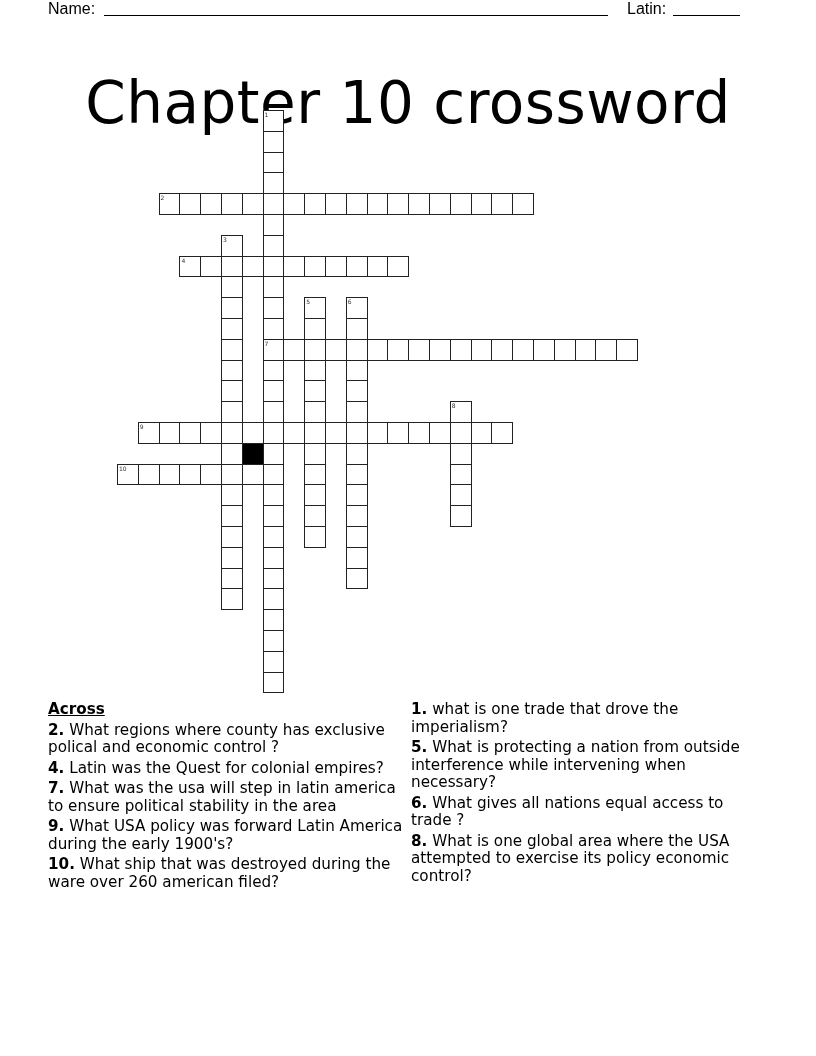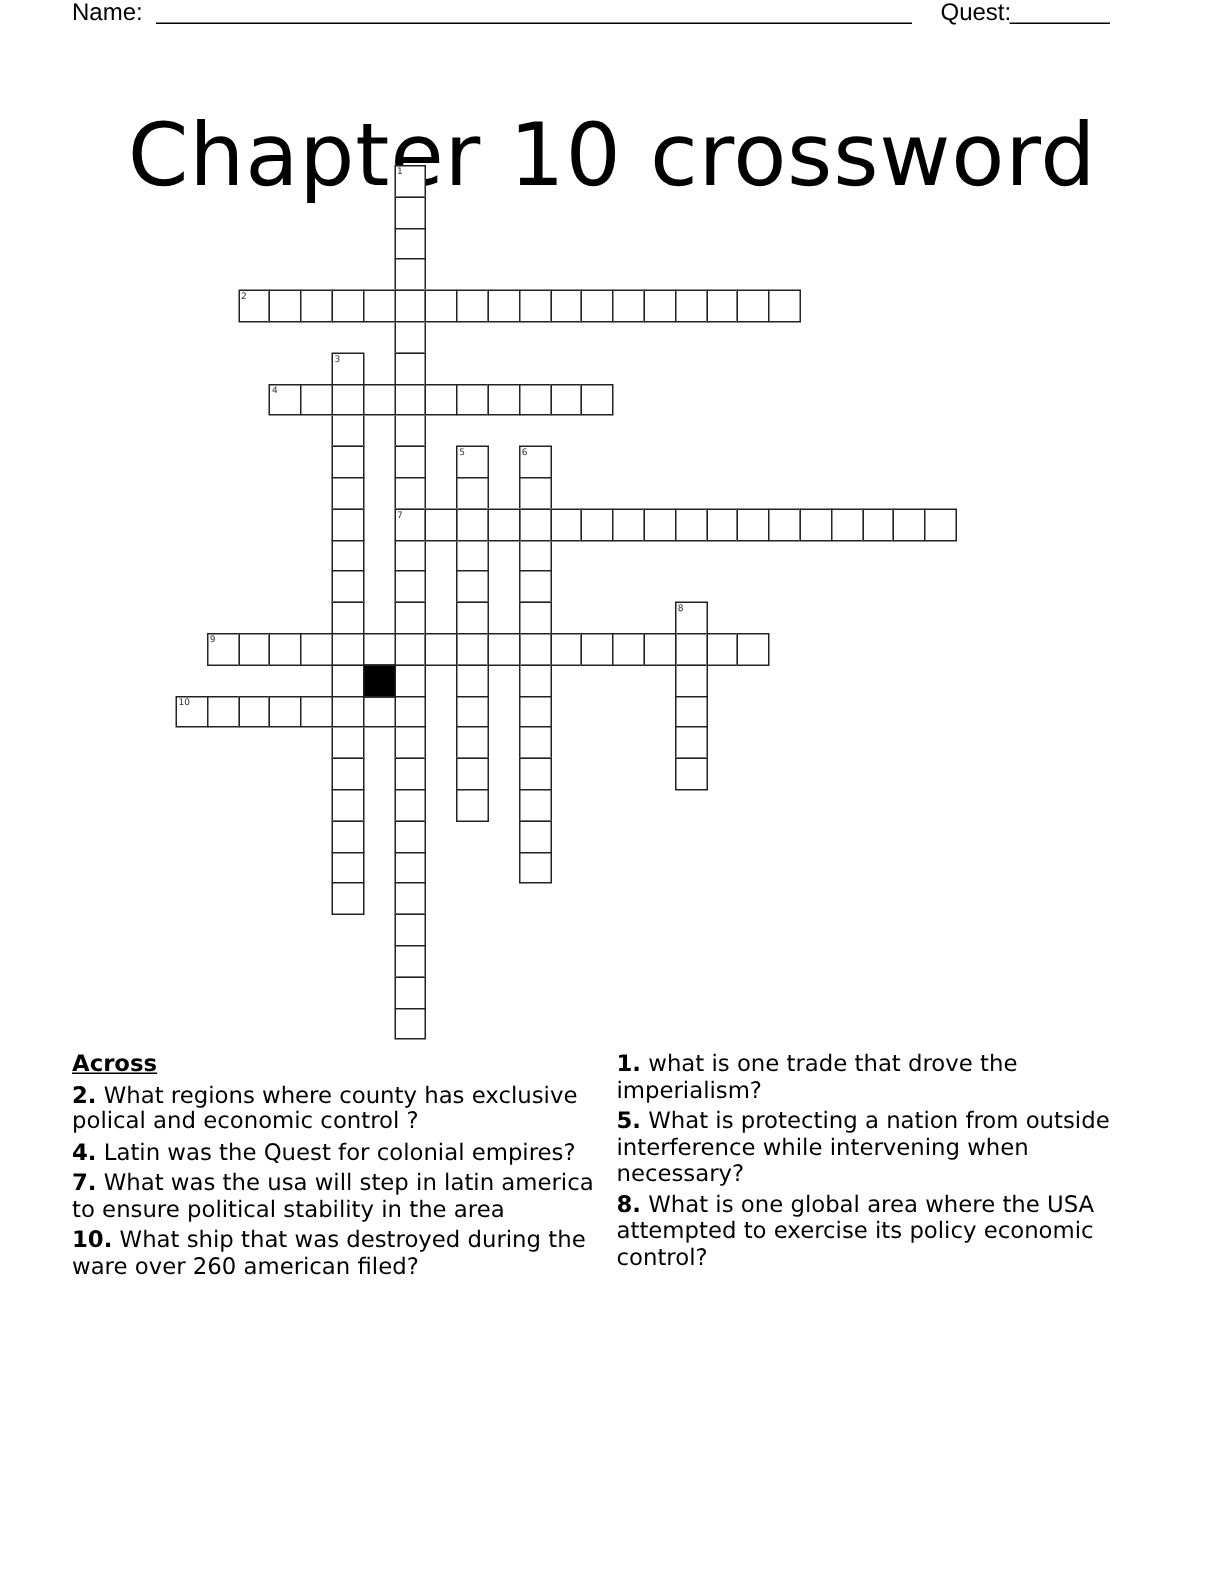--- a/index.html
+++ b/index.html
@@ -36,21 +36,21 @@
     .clues .heading { font-weight: bold; text-decoration: underline; margin-bottom: 3px; }
     .clue { margin-bottom: 3px; }
     .clue .cnum { font-weight: bold; }
   </style>
 </head>
 <body>
 
 <div class="header-line">
   <span class="name-label">Name:</span>
   <span class="name-line"></span>
-  <span class="date-label">Quest:</span>
+  <span class="date-label">Latin:</span>
   <span class="date-line"></span>
 </div>
 
 <h1 class="title">Chapter 10 crossword</h1>
 
 <div class="grid" id="grid">
     <div class="cell" style="left: 262.6px; top: 110px;">
       <span class="num">1</span>
     </div>
     <div class="cell" style="left: 262.6px; top: 130.8px;"></div>
@@ -209,20 +209,22 @@
     <div class="cell" style="left: 200.2px; top: 463.6px;"></div>
     <div class="cell" style="left: 241.8px; top: 463.6px;"></div>
     <div class="cell black" style="left: 241.8px; top: 442.8px;"></div>
   </div>
 
 <div class="clues across">
   <div class="heading">Across</div>
   <div class="clue"><span class="cnum">2.</span> <span>What regions where county has exclusive polical and economic control ?</span></div>
   <div class="clue"><span class="cnum">4.</span> <span>Latin was the Quest for colonial empires?</span></div>
   <div class="clue"><span class="cnum">7.</span> <span>What was the usa will step in latin america to ensure political stability in the area</span></div>
+  <div class="clue"><span class="cnum">9.</span> <span>What USA policy was forward Latin America during the early 1900's?</span></div>
   <div class="clue"><span class="cnum">10.</span> <span>What ship that was destroyed during the ware over 260 american filed?</span></div>
 </div>
 
 <div class="clues down">
   <div class="clue"><span class="cnum">1.</span> <span>what is one trade that drove the imperialism?</span></div>
   <div class="clue"><span class="cnum">5.</span> <span>What is protecting a nation from outside interference while intervening when necessary?</span></div>
+  <div class="clue"><span class="cnum">6.</span> <span>What gives all nations equal access to trade ?</span></div>
   <div class="clue"><span class="cnum">8.</span> <span>What is one global area where the USA attempted to exercise its policy economic control?</span></div>
 </div>
 
 </body></html>

